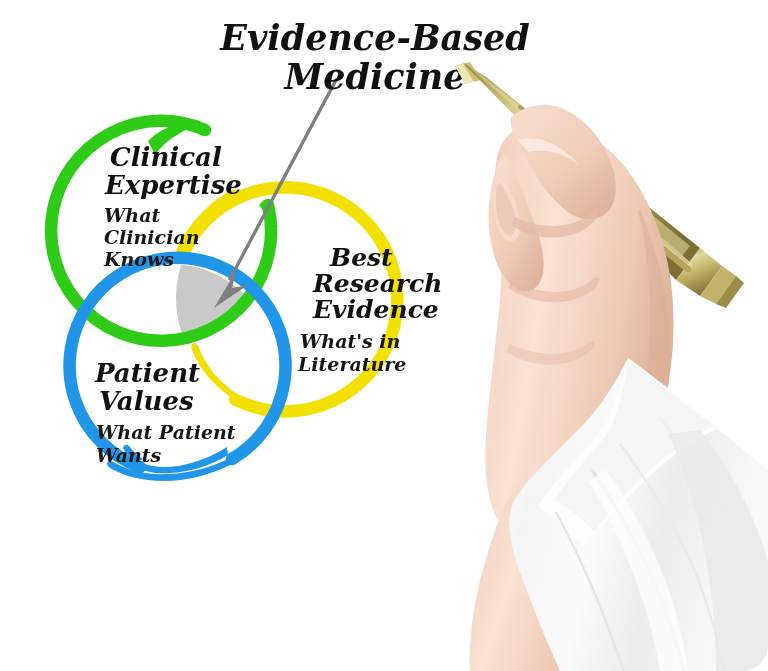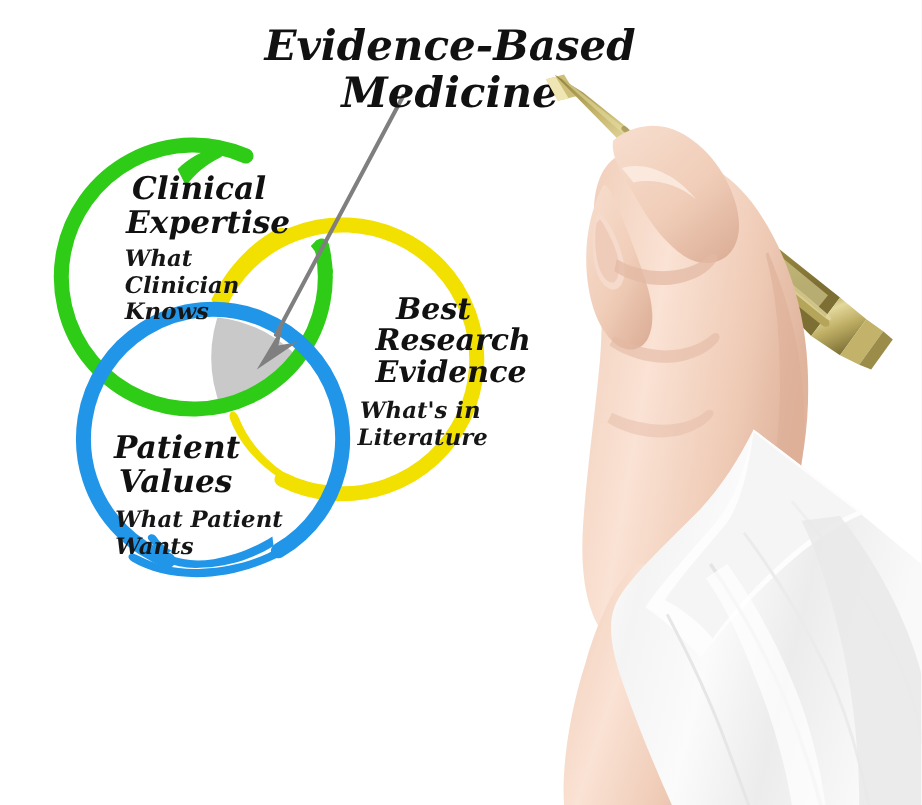--- a/index.html
+++ b/index.html
@@ -10,20 +10,21 @@
   }
   body {
     font-family: "DejaVu Sans", sans-serif;
   }
   #stage {
     position: relative;
     width: 768px;
     height: 671px;
     overflow: hidden;
     background: #ffffff;
+    border-radius: 26px;
   }
   #stage svg.layer {
     position: absolute;
     left: 0;
     top: 0;
     width: 768px;
     height: 671px;
   }
   .hidden-text {
     position: absolute;

